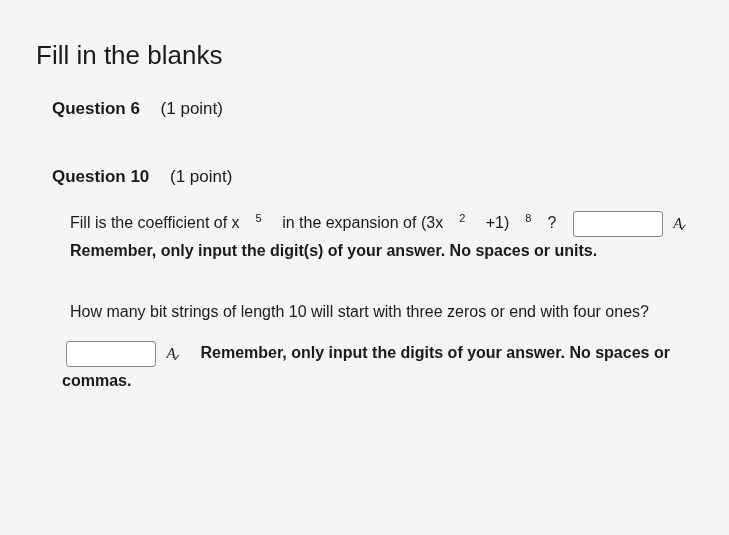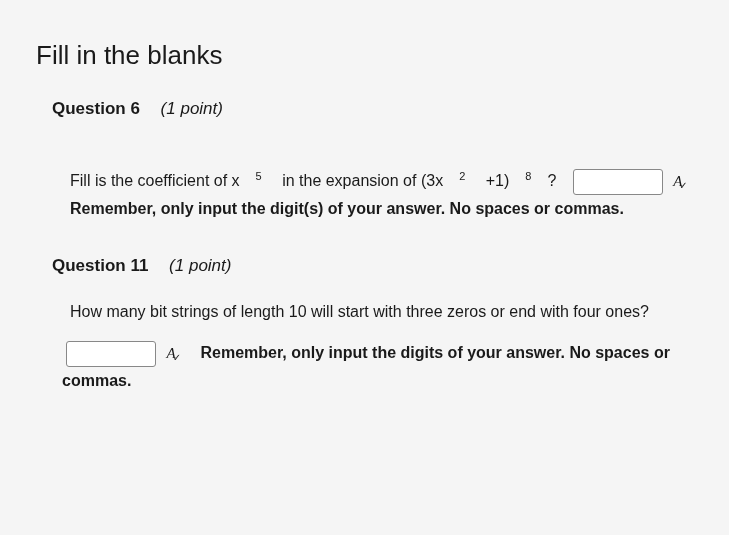--- a/index.html
+++ b/index.html
@@ -25,21 +25,20 @@
       padding: 0 12px 18px 12px;
     }
     .question-header {
       font-size: 17px;
       font-weight: 600;
       padding-bottom: 14px;
       color: #1a1a1a;
     }
     .question-header .points {
       font-weight: 400;
-      font-style: italic;
     }
     .question-body {
       padding-left: 18px;
       font-size: 16px;
       line-height: 1.7;
       color: #1a1a1a;
     }
     .answer-input {
       display: inline-block;
       width: 90px;
@@ -84,32 +83,32 @@
 
 <div class="page-title">Fill in the blanks</div>
 
 <div class="question-block">
   <div class="question-header">
     <span>Question 6</span><span class="points"> (1 point)</span>
   </div>
 </div>
 
 <div class="question-block">
+  <div class="question-header">
+    <span>Question 10</span><span class="points"> (1 point)</span>
+  </div>
   <div class="question-body q10-expr">
     <span>Fill is the coefficient of x</span><sup>5</sup><span>  in the expansion of (3x</span><sup>2</sup><span> +1)</span><sup>8</sup><span>? </span>
     <input type="text" class="answer-input" value="" style="">
     <span class="spellcheck-icon">A</span>
     <br>
-    <span class="bold-text">Remember, only input the digit(s) of your answer. No spaces or commas.</span>
+    <span class="bold-text">Remember, only input the digit(s) of your answer. No spaces or units.</span>
   </div>
 </div>
 
 <div class="question-block">
-  <div class="question-header">
-    <span>Question 11</span><span class="points"> (1 point)</span>
-  </div>
   <div class="question-body">
     <div style="margin-bottom:14px;">How many bit strings of length 10 will start with three zeros or end with four ones?</div>
     <input type="text" class="answer-input" value="" style="">
     <span class="spellcheck-icon">A</span>
     <span class="bold-text">Remember, only input the digits of your answer. No spaces or commas.</span>
   </div>
 </div>
 
 </body></html>

